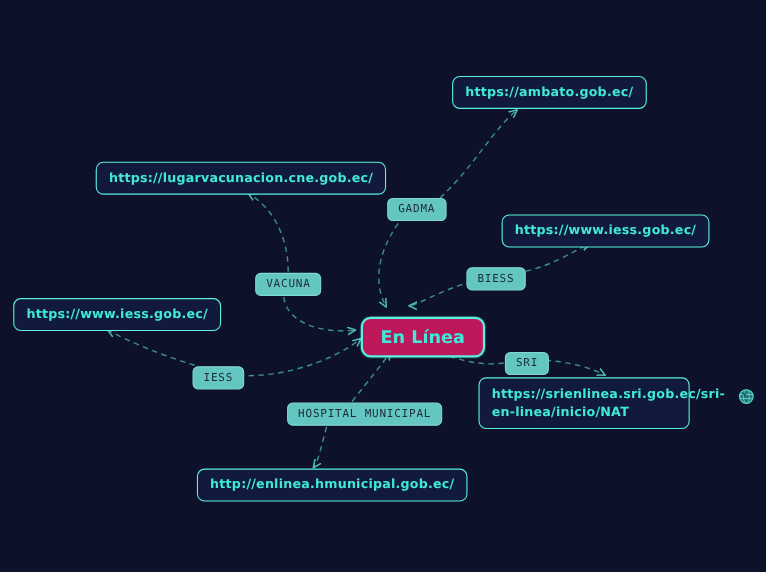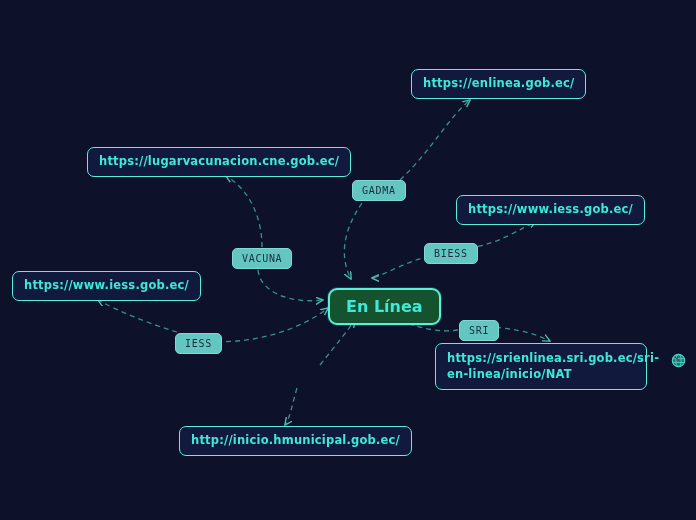--- a/index.html
+++ b/index.html
@@ -50,21 +50,21 @@
     line-height: 1.35;
   }
   .url-node.multiline {
     white-space: normal;
     justify-content: flex-start;
     text-align: left;
     line-height: 1.42;
   }
   
   .center-node {
-    background: #14532d;
+    background: #be185d;
     border: 2px solid #5af0dc;
     border-radius: 9px;
     color: #3fe8d8;
     font-weight: bold;
     font-size: 16px;
     padding: 7px 16px;
     white-space: nowrap;
     box-shadow: 0 0 0 1px rgba(90,240,220,0.18);
   }
   
@@ -120,21 +120,21 @@
   </svg>
 
   <div class="node center-node" style="left:328px; top:288px;">
     <span>En Línea</span>
   </div>
 
   <div class="node chip-node" style="left:352px; top:180px;text-align:right;">
     <span>GADMA</span>
   </div>
   <div class="node url-node" style="left:411px; top:69px;">
-    <span>https://enlinea.gob.ec/</span>
+    <span>https://ambato.gob.ec/</span>
   </div>
 
   <div class="node chip-node" style="left:232px; top:248px;">
     <span>VACUNA</span>
   </div>
   <div class="node url-node" style="left:87px; top:147px;">
     <span>https://lugarvacunacion.cne.gob.ec/</span>
   </div>
 
   <div class="node chip-node" style="left:424px; top:243px;">
@@ -147,26 +147,29 @@
   <div class="node chip-node" style="left:175px; top:333px;text-align:right;">
     <span>IESS</span>
   </div>
   <div class="node url-node" style="left:12px; top:271px;">
     <span>https://www.iess.gob.ec/</span>
   </div>
 
   <div class="node chip-node" style="left:459px; top:320px;">
     <span>SRI</span>
   </div>
-  <div class="node url-node multiline" style="left:435px; top:343px; width:212px;">
+  <div class="node url-node multiline" style="left:435px; top:343px; width:192px;">
     <span>https://srienlinea.sri.gob.ec/sri-en-linea/inicio/NAT</span>
   </div>
 
+  <div class="node chip-node" style="left:261px; top:366px;">
+    <span>HOSPITAL MUNICIPAL</span>
+  </div>
   <div class="node url-node" style="left:179px; top:426px;">
-    <span>http://inicio.hmunicipal.gob.ec/</span>
+    <span>http://enlinea.hmunicipal.gob.ec/</span>
   </div>
 
   <svg class="globe-icon" style="left:671px; top:353px;" viewBox="0 0 16 16">
     <circle cx="8" cy="8" r="6.6" fill="#2b6f72" stroke="#4fd8cc" stroke-width="1.2"></circle>
     <ellipse cx="8" cy="8" rx="2.9" ry="6.6" fill="none" stroke="#4fd8cc" stroke-width="0.9"></ellipse>
     <path d="M1.6,6 H14.4 M1.6,10 H14.4" stroke="#4fd8cc" stroke-width="0.9" fill="none"></path>
     <path d="M4.5,4.2 a3,3 0 0 0 3,2.2" stroke="#143040" stroke-width="1" fill="none"></path>
   </svg>
 
 </div>

